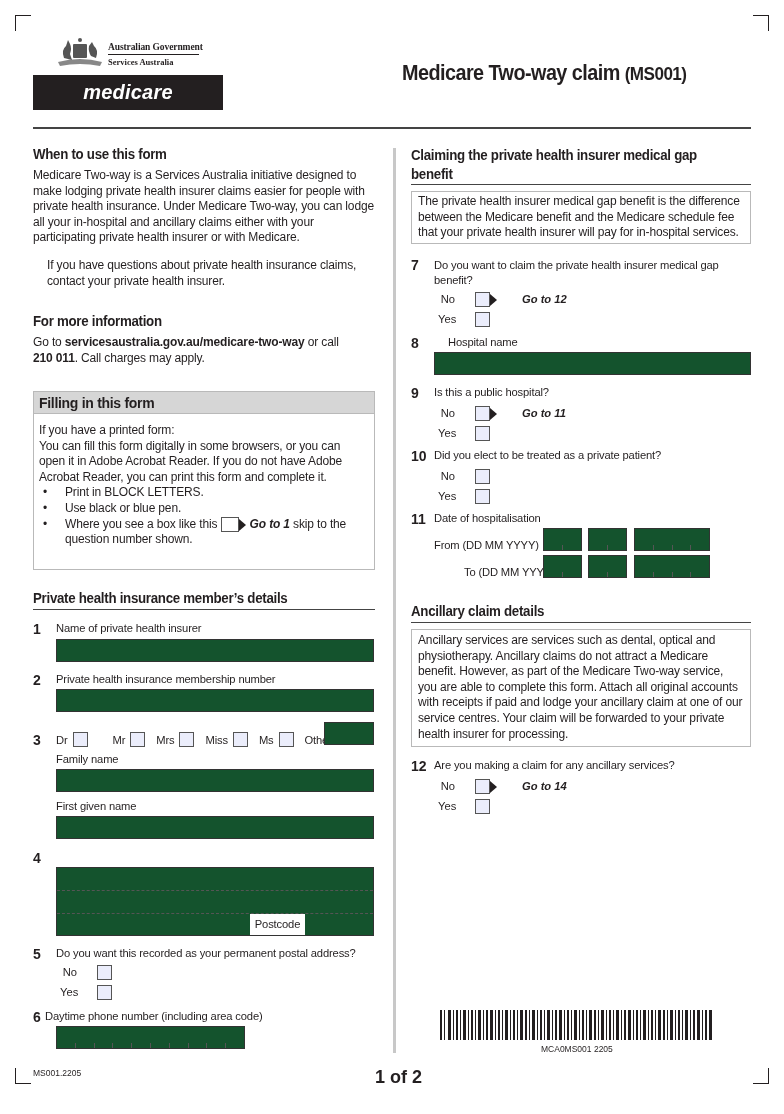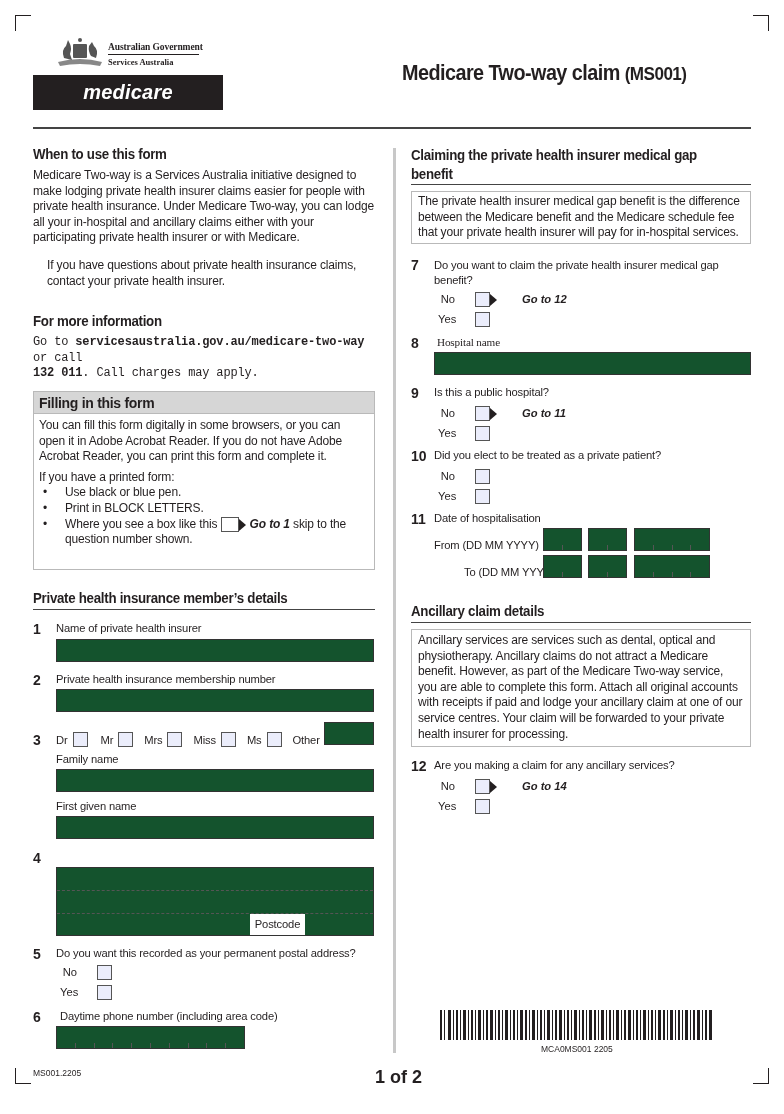--- a/index.html
+++ b/index.html
@@ -80,51 +80,51 @@
 
 <div class="abs doc-title"><span>Medicare Two-way claim</span> <span class="code">(MS001)</span></div>
 <div class="abs head-rule"></div>
 <div class="abs col-divider"></div>
 
 <h2 class="abs" style="left:33px; top:146px;">When to use this form</h2>
 <div class="abs p" style="left:33px; top:168px; width:345px;">Medicare Two-way is a Services Australia initiative designed to make lodging private health insurer claims easier for people with private health insurance. Under Medicare Two-way, you can lodge all your in-hospital and ancillary claims either with your participating private health insurer or with Medicare.</div>
 <div class="abs p" style="left:47px; top:258px; width:345px;">If you have questions about private health insurance claims, contact your private health insurer.</div>
 
 <h2 class="abs" style="left:33px; top:313px;">For more information</h2>
-<div class="abs p" style="left:33px; top:335px; width:345px;font-family:Liberation Mono, monospace;"><span>Go to </span><b>servicesaustralia.gov.au/medicare-two-way</b><span> or call</span><br><b>132 011</b><span>. Call charges may apply.</span></div>
+<div class="abs p" style="left:33px; top:335px; width:345px;"><span>Go to </span><b>servicesaustralia.gov.au/medicare-two-way</b><span> or call</span><br><b>210 011</b><span>. Call charges may apply.</span></div>
 
 <div class="abs box" style="left:33px; top:391px; width:342px; height:179px;">
   <div class="fill-head">Filling in this form</div>
   <div class="fill-body p">
+    <div style="margin-top:5px;">If you have a printed form:</div>
     <div>You can fill this form digitally in some browsers, or you can open it in Adobe Acrobat Reader. If you do not have Adobe Acrobat Reader, you can print this form and complete it.</div>
-    <div style="margin-top:5px;">If you have a printed form:</div>
     <ul class="bullets">
+      <li>Print in BLOCK LETTERS.</li>
       <li>Use black or blue pen.</li>
-      <li>Print in BLOCK LETTERS.</li>
       <li><span>Where you see a box like this</span> <span class="cb go" style="width:18px;height:15px;background:#fff;"></span><b style="font-style:italic; margin-left:11px;">Go to 1</b> <span>skip to the question number shown.</span></li>
     </ul>
   </div>
 </div>
 
 <h2 class="abs" style="left:33px; top:590px;">Private health insurance member’s details</h2>
 <div class="abs sec-rule" style="left:33px; top:609px; width:342px;"></div>
 
 <div class="abs qnum" style="left:33px; top:621px;">1</div>
 <div class="abs qlabel" style="left:56px; top:622px;">Name of private health insurer</div>
 <div class="abs field" style="left:56px; top:639px; width:318px; height:23px;"></div>
 
 <div class="abs qnum" style="left:33px; top:672px;">2</div>
 <div class="abs qlabel" style="left:56px; top:673px;">Private health insurance membership number</div>
 <div class="abs field" style="left:56px; top:689px; width:318px; height:23px;"></div>
 
 <div class="abs qnum" style="left:33px; top:732px;">3</div>
 <div class="abs qlabel" style="left:56px; top:732px; display:flex; align-items:center; gap:5px;">
   <span>Dr</span>
     <span class="cb"></span>
-  <span style="margin-left:8px;">Mr</span>
+  <span style="margin-left:20px;">Mr</span>
     <span class="cb"></span>
   <span style="margin-left:6px;">Mrs</span>
     <span class="cb"></span>
   <span style="margin-left:6px;">Miss</span>
     <span class="cb"></span>
   <span style="margin-left:6px;">Ms</span>
     <span class="cb"></span>
   <span style="margin-left:6px;">Other</span>
 </div>
 <div class="abs field" style="left:324px; top:722px; width:50px; height:23px;"></div>
@@ -146,21 +146,21 @@
 <div class="abs opt" style="left:62px; top:962px;">
     <span style="width:15px; text-align:right;">No</span>
     <span class="cb"></span>
   </div>
 <div class="abs opt" style="left:60px; top:982px;">
     <span style="width:17px; text-align:right;">Yes</span>
     <span class="cb"></span>
   </div>
 
 <div class="abs qnum" style="left:33px; top:1009px;">6</div>
-<div class="abs qlabel" style="left:60px; top:1010px;">Daytime phone number (including area code)</div>
+<div class="abs qlabel" style="left:45px; top:1010px;">Daytime phone number (including area code)</div>
 <div class="abs field" style="left:56px; top:1026px; width:189px; height:23px;">
   <div class="ticks">
       <span></span>
       <span></span>
       <span></span>
       <span></span>
       <span></span>
       <span></span>
       <span></span>
       <span></span>
@@ -179,21 +179,21 @@
     <span style="width:15px; text-align:right;">No</span>
     <span class="cb go"></span>
     <span class="goto">Go to 12</span>
   </div>
 <div class="abs opt" style="left:438px; top:309px;">
     <span style="width:17px; text-align:right;">Yes</span>
     <span class="cb"></span>
   </div>
 
 <div class="abs qnum" style="left:411px; top:335px;">8</div>
-<div class="abs qlabel" style="left:437px; top:336px;font-family:Liberation Serif, serif;">Hospital name</div>
+<div class="abs qlabel" style="left:448px; top:336px;">Hospital name</div>
 <div class="abs field" style="left:434px; top:352px; width:317px; height:23px;"></div>
 
 <div class="abs qnum" style="left:411px; top:385px;">9</div>
 <div class="abs qlabel" style="left:434px; top:386px;">Is this a public hospital?</div>
 <div class="abs opt" style="left:440px; top:403px;">
     <span style="width:15px; text-align:right;">No</span>
     <span class="cb go"></span>
     <span class="goto">Go to 11</span>
   </div>
 <div class="abs opt" style="left:438px; top:423px;">

